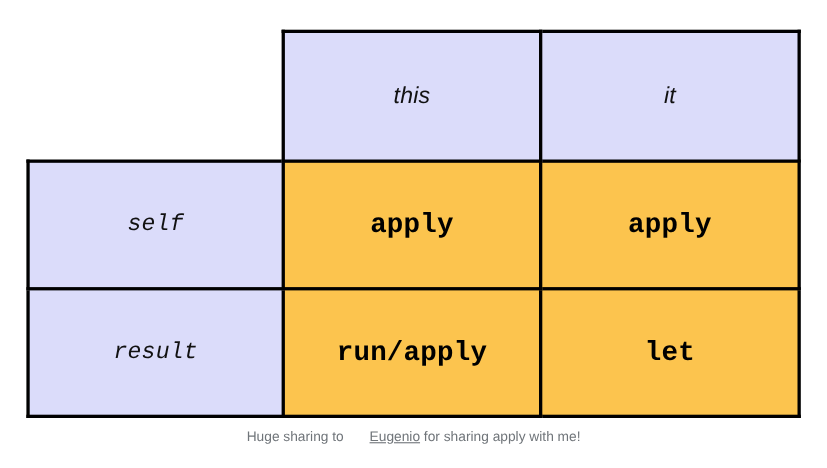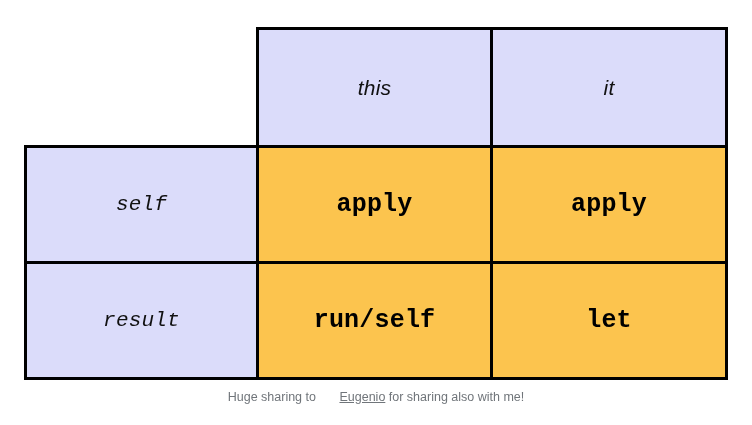--- a/index.html
+++ b/index.html
@@ -111,22 +111,22 @@
       </tr>
 
       <tr class="row-body">
         <td class="cell cell-header">self</td>
         <td class="cell cell-data">apply</td>
         <td class="cell cell-data">apply</td>
       </tr>
 
       <tr class="row-body">
         <td class="cell cell-header">result</td>
-        <td class="cell cell-data">run/self</td>
+        <td class="cell cell-data">run/apply</td>
         <td class="cell cell-data">let</td>
       </tr>
 
     </tbody>
   </table>
 
-  <div class="caption"><span>Huge sharing to </span><a class="credit-link">Eugenio</a><span> for sharing also with me!</span></div>
+  <div class="caption"><span>Huge sharing to </span><a class="credit-link">Eugenio</a><span> for sharing apply with me!</span></div>
 
 </div>
 
 </body></html>

